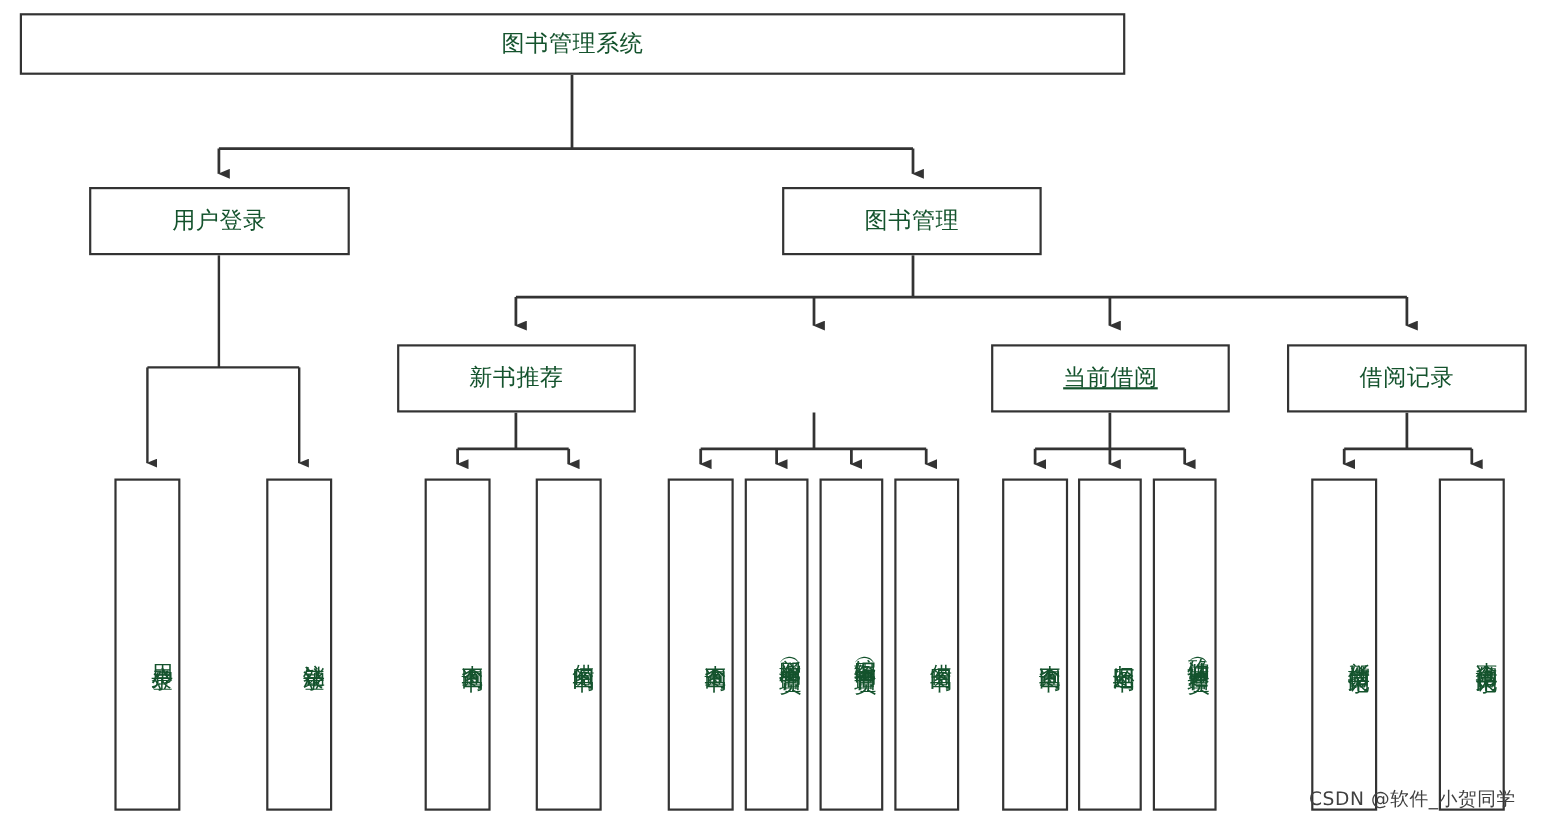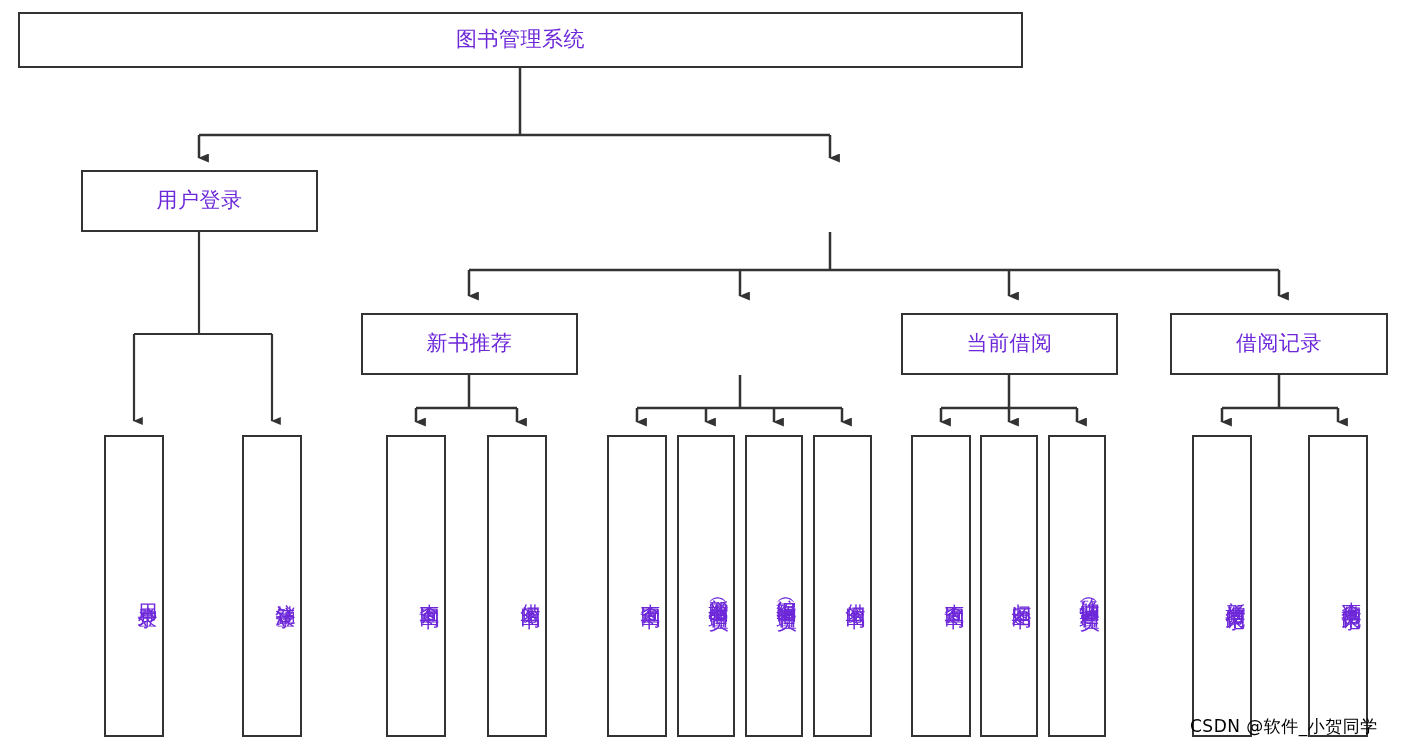--- a/index.html
+++ b/index.html
@@ -26,42 +26,42 @@
     pointer-events: none;
   }
   .node {
     position: absolute;
     box-sizing: border-box;
     background: #ffffff;
     border: 2.5px solid #333333;
     display: flex;
     align-items: center;
     justify-content: center;
-    color: #6d28d9;
+    color: #14532d;
   }
   .node.horiz {
     font-size: 21px;
     letter-spacing: 0.5px;
     line-height: 1.2;
   }
   .node.vert {
     writing-mode: vertical-rl;
     text-orientation: upright;
     font-size: 20px;
     letter-spacing: 2px;
     padding-top: 12px;
     align-items: flex-start;
     justify-content: center;
   }
   .node.root {
     font-size: 21px;
   }
   .watermark {
     position: absolute;
-    color: #000000;
+    color: #404040;
     font-size: 17px;
     white-space: nowrap;
     letter-spacing: 0.5px;
   }
 </style>
 </head>
 <body>
 
 <div id="canvas">
 
@@ -121,23 +121,24 @@
       <path d="M 1279 375 L 1279 408"></path>
       <path d="M 1222 408 L 1338 408"></path>
       <path d="M 1222 408 L 1222 422" marker-end="url(#arrow)"></path>
       <path d="M 1338 408 L 1338 422" marker-end="url(#arrow)"></path>
     </g>
   </svg>
 
   <div class="node horiz root" style="left:18px; top:12px; width:1005px; height:56px;">图书管理系统</div>
 
   <div class="node horiz" style="left:81px; top:170px; width:237px; height:62px;">用户登录</div>
+  <div class="node horiz" style="left:711px; top:170px; width:236px; height:62px;">图书管理</div>
 
   <div class="node horiz" style="left:361px; top:313px; width:217px; height:62px;text-align:right;">新书推荐</div>
-  <div class="node horiz" style="left:901px; top:313px; width:217px; height:62px;">当前借阅</div>
+  <div class="node horiz" style="left:901px; top:313px; width:217px; height:62px;text-decoration:underline;">当前借阅</div>
   <div class="node horiz" style="left:1170px; top:313px; width:218px; height:62px;">借阅记录</div>
 
   <div class="node vert" style="left:104px; top:435px; width:60px; height:302px;">用户登录</div>
   <div class="node vert" style="left:242px; top:435px; width:60px; height:302px;">注销登录</div>
 
   <div class="node vert" style="left:386px; top:435px; width:60px; height:302px;">查询图书</div>
   <div class="node vert" style="left:487px; top:435px; width:60px; height:302px;">借阅图书</div>
 
   <div class="node vert" style="left:607px; top:435px; width:60px; height:302px;">查询图书</div>
   <div class="node vert" style="left:677px; top:435px; width:58px; height:302px;">新增图书（管理员）</div>

